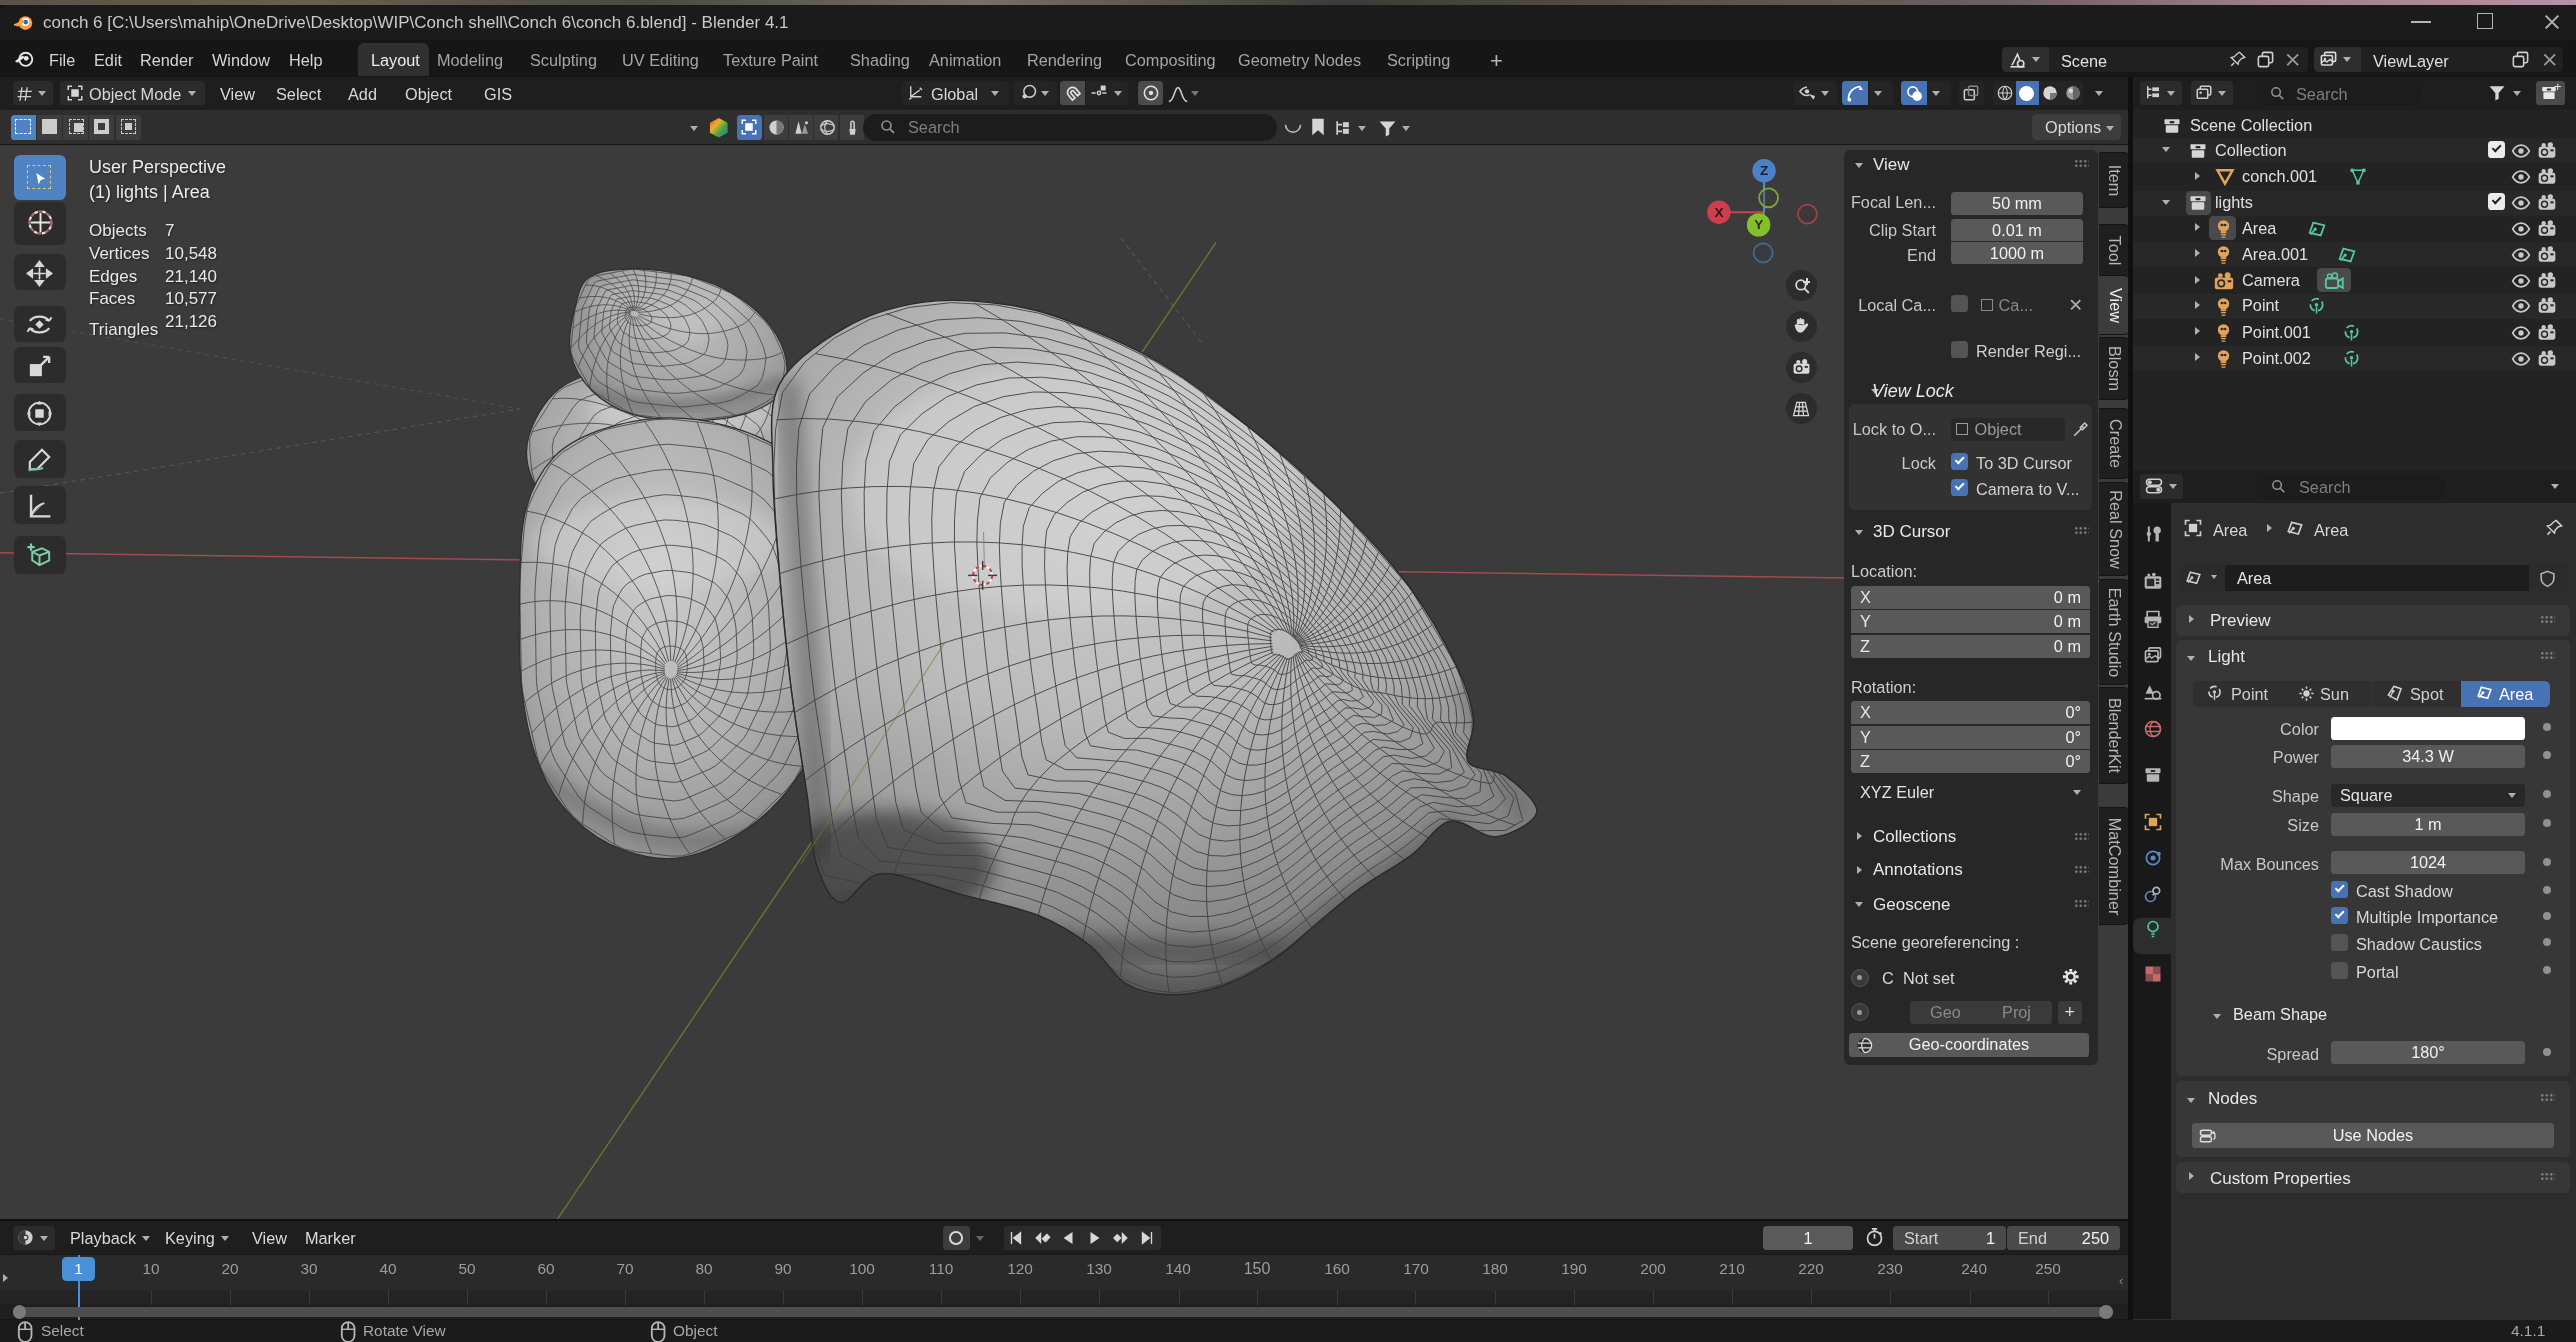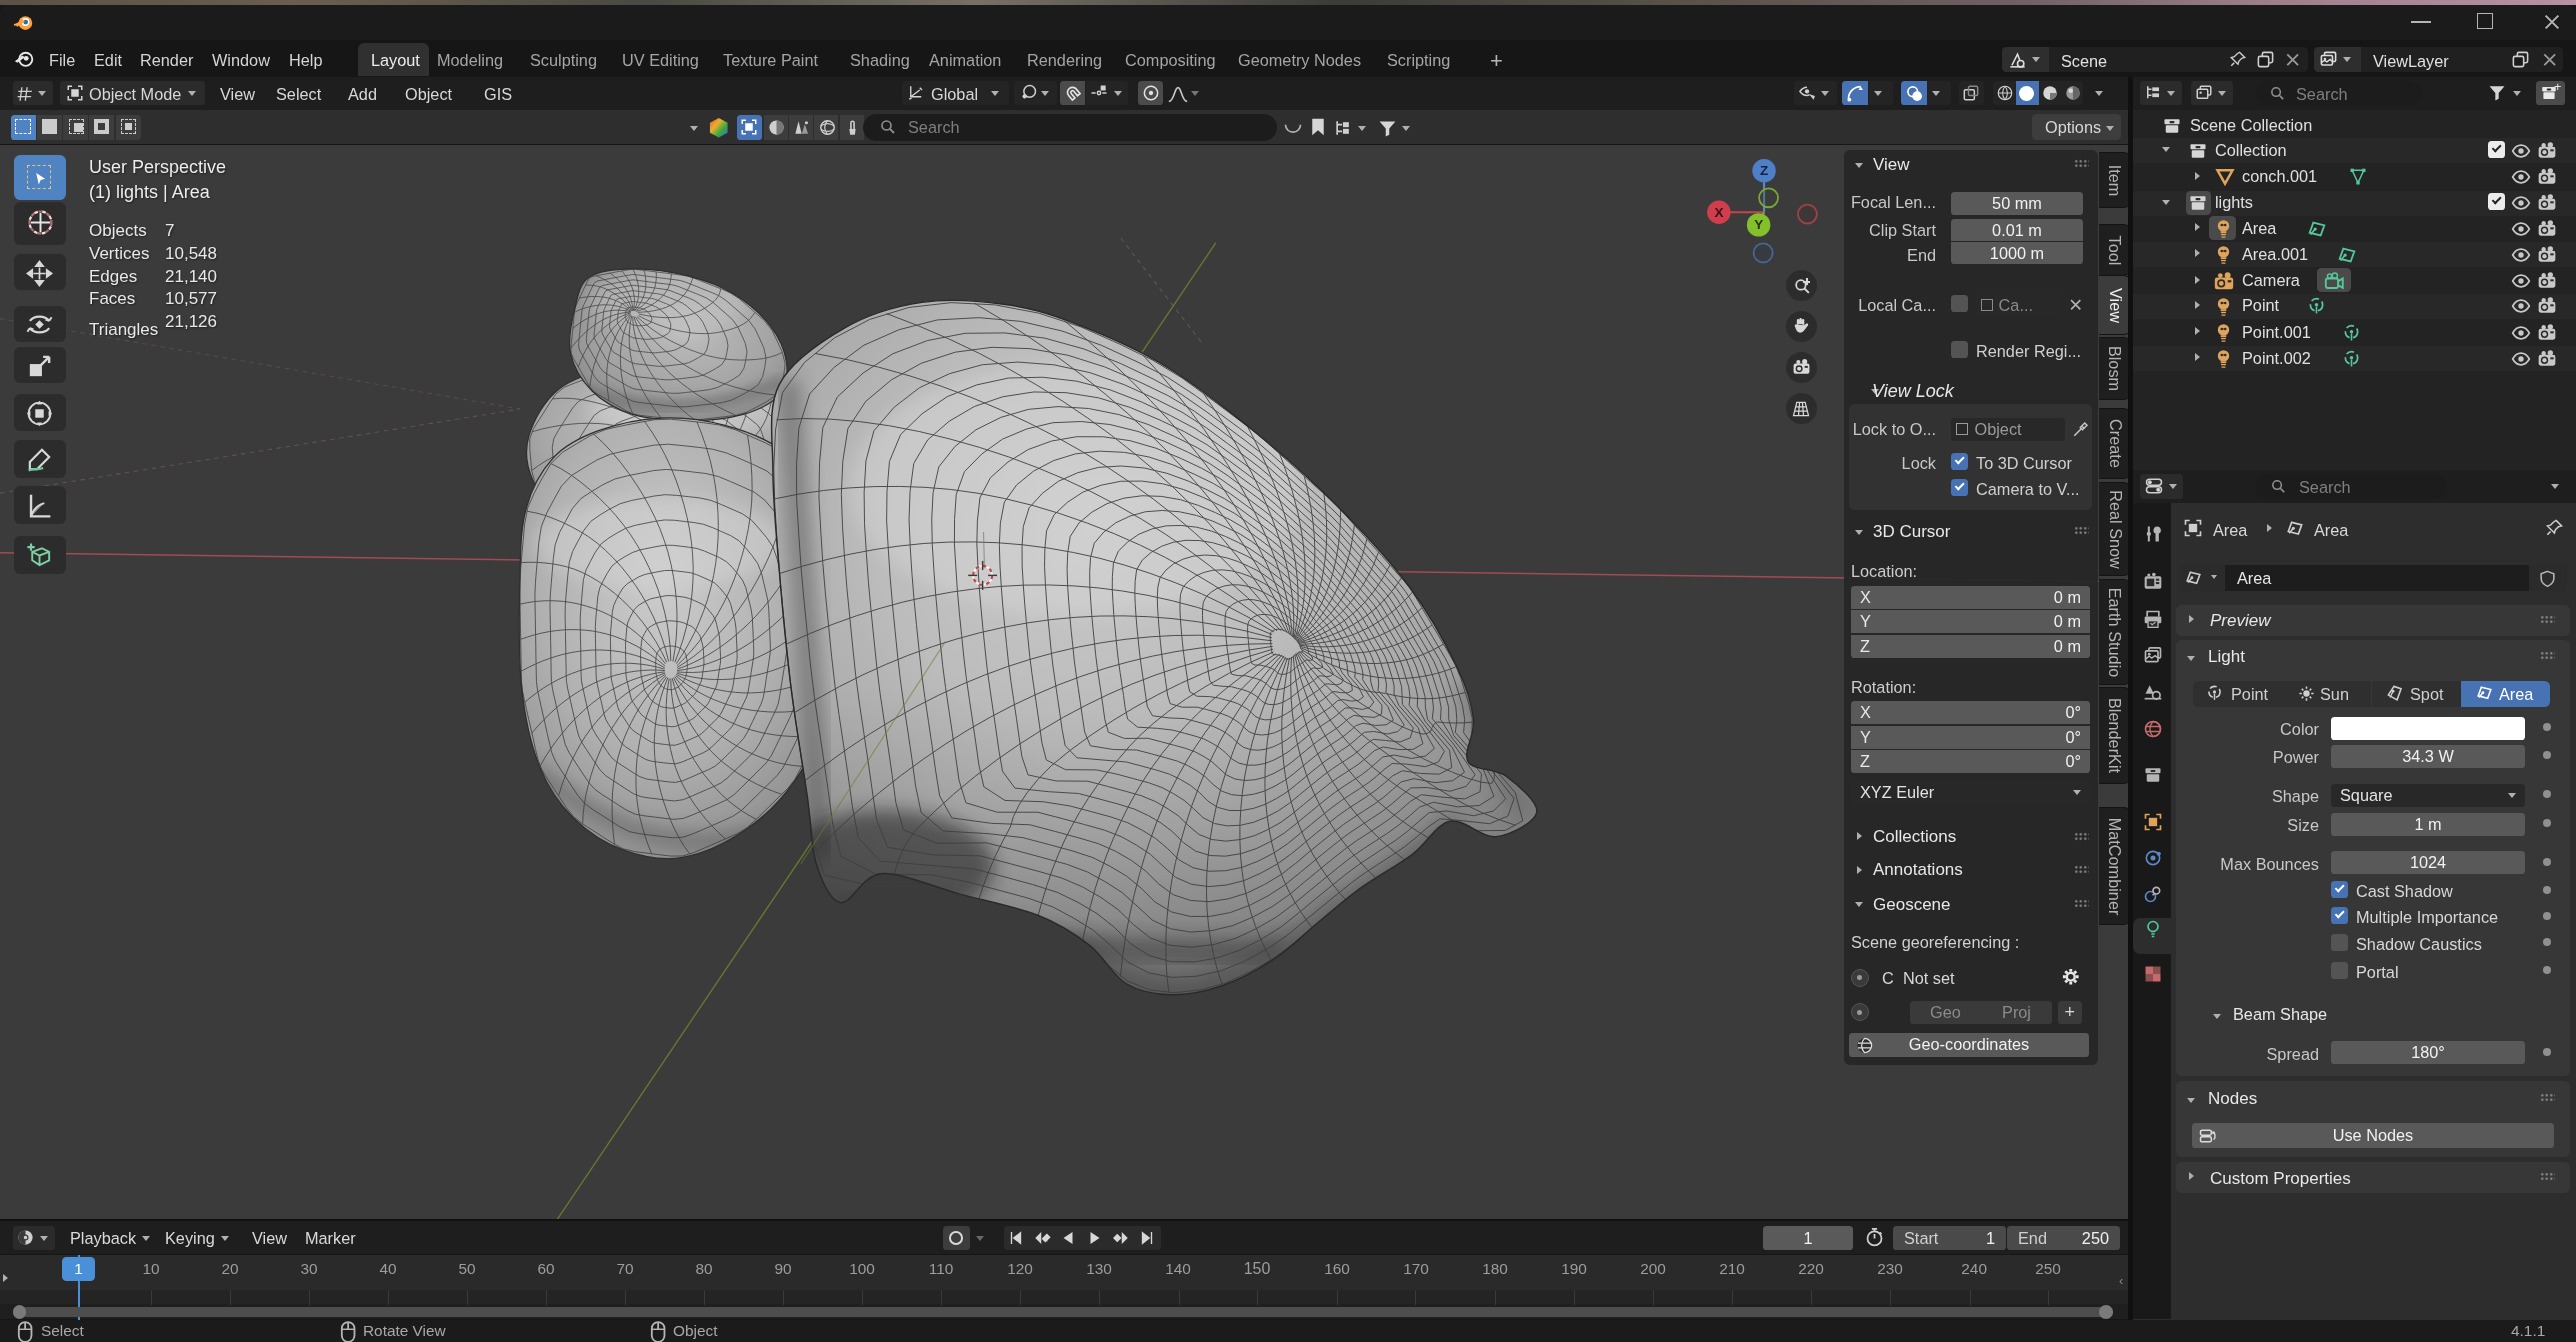--- a/index.html
+++ b/index.html
@@ -19,20 +19,21 @@
 <div id="root">
 <div class="abs" style="left:0;top:0;width:2576px;height:4.5px;background:linear-gradient(90deg,#5a5246,#6a5f4e 12%,#4a4a42 25%,#777065 38%,#3c3b37 52%,#585247 65%,#6e5f63 78%,#9c7f8b 88%,#b791a4 100%);"></div>
 <div class="abs" style="left:0;top:4.5px;width:2576px;height:35px;background:#1b1b1b;border-radius:8.1px 8.1px 0 0;"></div>
 <svg class="abs" style="left:12.7px;top:11.8px" width="22" height="22" viewBox="0 0 24 24">
 <circle cx="13.5" cy="12" r="7.5" fill="#ff9f3e"></circle>
       <circle cx="13.5" cy="11" r="4.4" fill="#fff"></circle>
       <circle cx="13.8" cy="11" r="2.6" fill="#2a6bb0"></circle>
 <path d="M2 14 L10 8 L13 10 L5 16 Z" fill="#ff9f3e"></path>
       <path d="M1 13 l9 -2 l0 2.5 l-9 1.5z" fill="#ff9f3e"></path>
     </svg>
+<div class="abs txt" style="left:43px;top:12.7px;color:#c9c9c9;font-size:17px">conch 6 [C:\Users\mahip\OneDrive\Desktop\WIP\Conch shell\Conch 6\conch 6.blend] - Blender 4.1</div>
 <div class="abs" style="left:2411px;top:21px;width:20px;height:1.8px;background:#b5b5b5"></div>
 <div class="abs" style="left:2477px;top:12.7px;width:16.3px;height:16.3px;border:1.8px solid #b5b5b5"></div>
 <svg class="abs" style="left:2542px;top:11.8px" width="20" height="20" viewBox="0 0 22 22">
       <path d="M4 4 L18 18 M18 4 L4 18" stroke="#b5b5b5" stroke-width="2.2"></path>
     </svg>
 <div class="abs" style="left:0;top:40px;width:2576px;height:37px;background:#161616;"></div>
 <svg class="abs" style="left:12.7px;top:48px" width="22.6" height="22.6" viewBox="0 0 24 24">
 <circle cx="13.5" cy="12" r="7" fill="none" stroke="#e8e8e8" stroke-width="2"></circle>
       <circle cx="14" cy="11" r="2.6" fill="#e8e8e8"></circle>
 <path d="M2 14 L10 8 L12.4 9.8 L4.6 15.6 Z" fill="#e8e8e8"></path>
@@ -1160,21 +1161,21 @@
     </svg>
 <span class="chev abs" style="left:2211px;top:575px;border-top-width:4.5px;border-left-width:3.6px;border-right-width:3.6px;"></span>
 <div class="abs" style="left:2225px;top:565px;width:304px;height:26px;background:#1d1d1d;border-radius:0;"></div>
 <div class="abs txt" style="left:2237px;top:569px;color:#e8e8e8">Area</div>
 <div class="abs" style="left:2529px;top:565px;width:38px;height:26px;background:#2b2b2b;border-radius:0 4.5px 4.5px 0;"></div>
 <svg class="abs" style="left:2538px;top:569px" width="19" height="19" viewBox="0 0 24 24">
       <path d="M12 3 L20 6 V12 C20 17 16 20 12 22 C8 20 4 17 4 12 V6 Z" fill="none" stroke="#b5b5b5" stroke-width="2"></path>
     </svg>
 <div class="abs" style="left:2176px;top:605px;width:394px;height:31px;background:#373737;border-radius:5.4px;"></div>
 <span class="chevR abs" style="left:2189px;top:615px"></span>
-<div class="abs panelhdr" style="left:2210px;top:611px;font-style:italic;">Preview</div>
+<div class="abs panelhdr" style="left:2210px;top:611px;">Preview</div>
 <div class="dots" style="left:2540px;top:615px;"></div>
 <div class="abs" style="left:2176px;top:640px;width:394px;height:436px;background:#373737;border-radius:5.4px;"></div>
 <span class="chev abs" style="left:2187px;top:656px"></span>
 <div class="abs panelhdr" style="left:2208px;top:647px;">Light</div>
 <div class="dots" style="left:2540px;top:651px;"></div>
 <div class="abs" style="left:2193px;top:681px;width:89px;height:26px;background:#2f2f2f;border-radius:5.4px 0 0 5.4px;"></div>
 <div class="abs txt" style="left:2231px;top:685px;color:#cfcfcf">Point</div>
 <div class="abs" style="left:2282px;top:681px;width:89px;height:26px;background:#2f2f2f;border-radius:0;"></div>
 <div class="abs txt" style="left:2320px;top:685px;color:#cfcfcf">Sun</div>
 <div class="abs" style="left:2372px;top:681px;width:89px;height:26px;background:#2f2f2f;border-radius:0;"></div>

